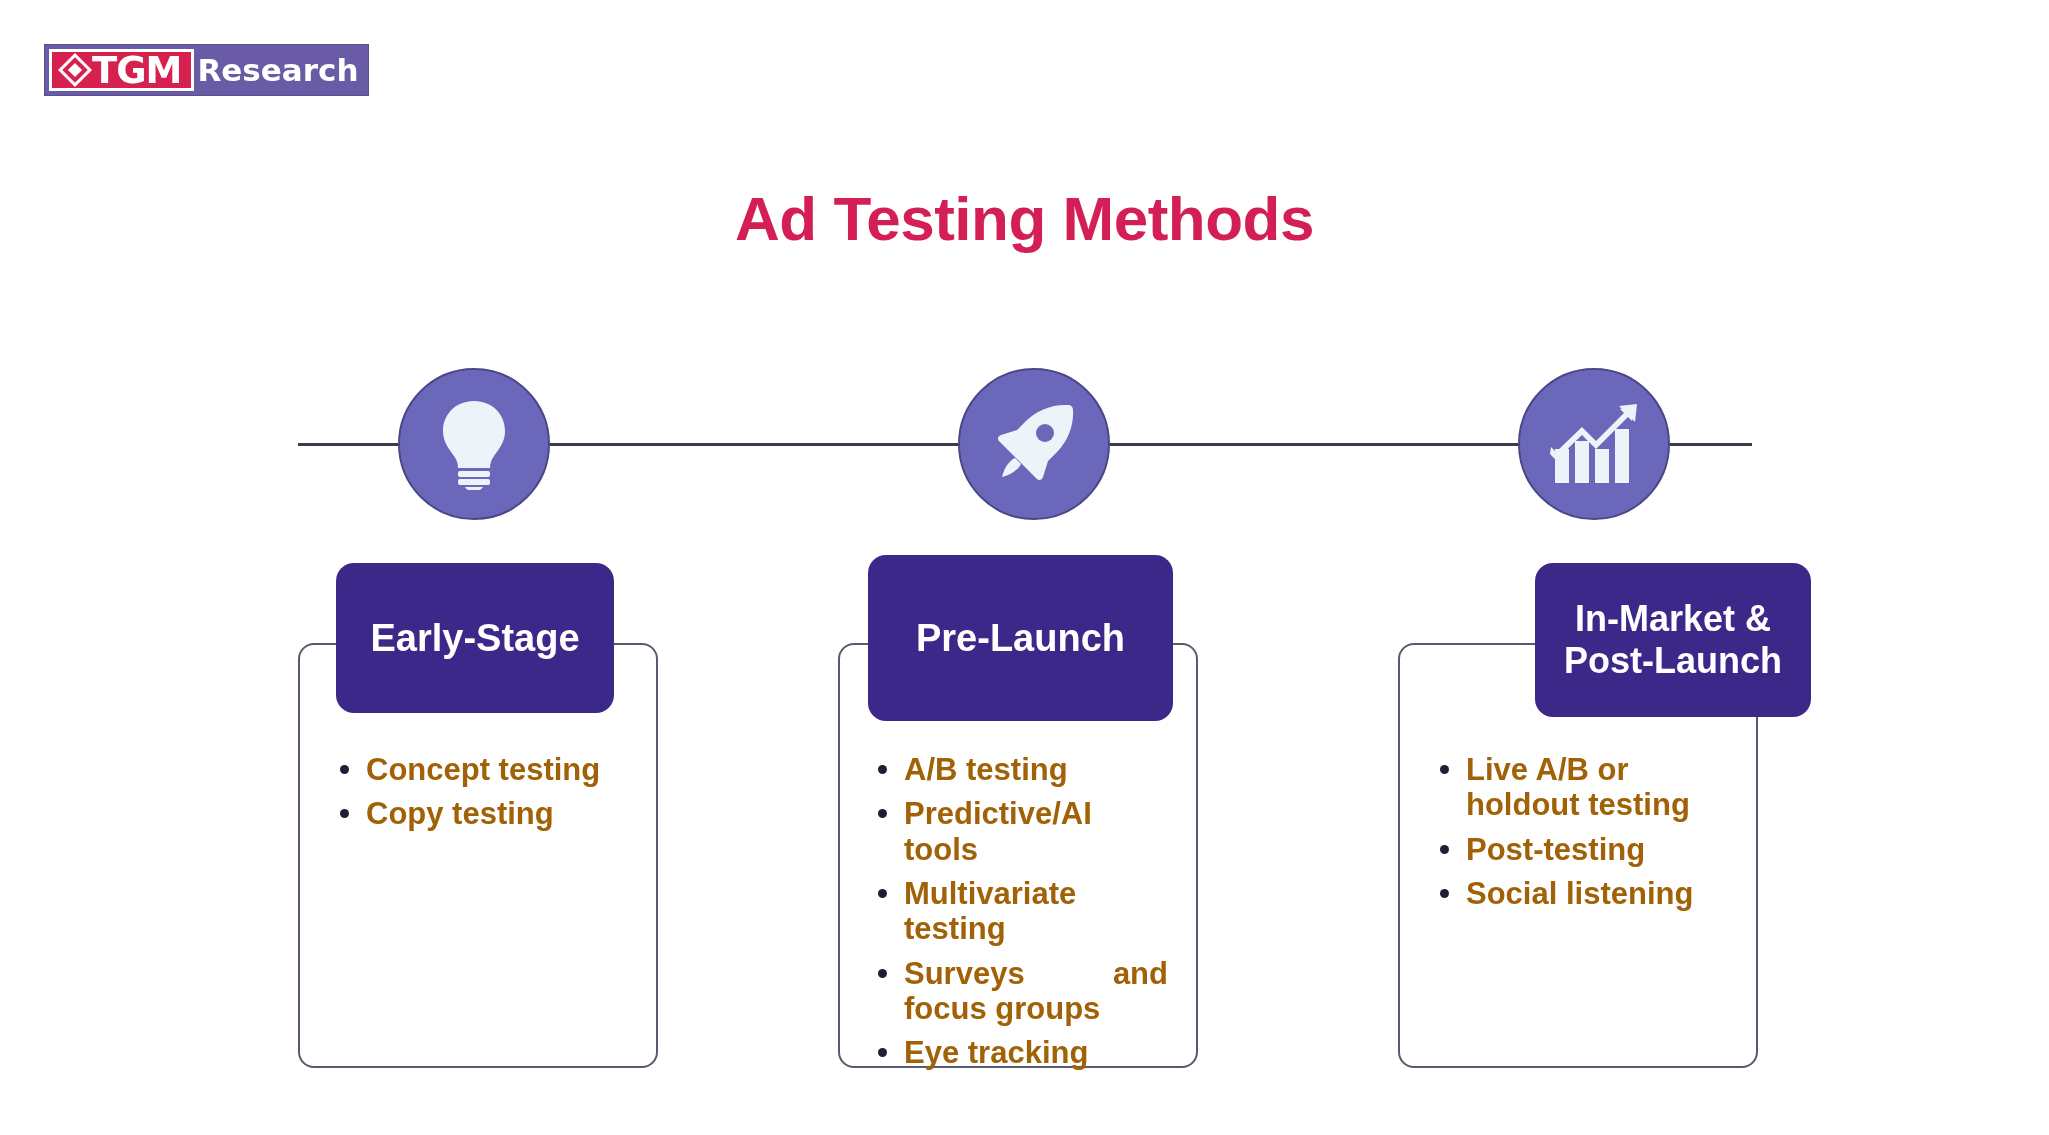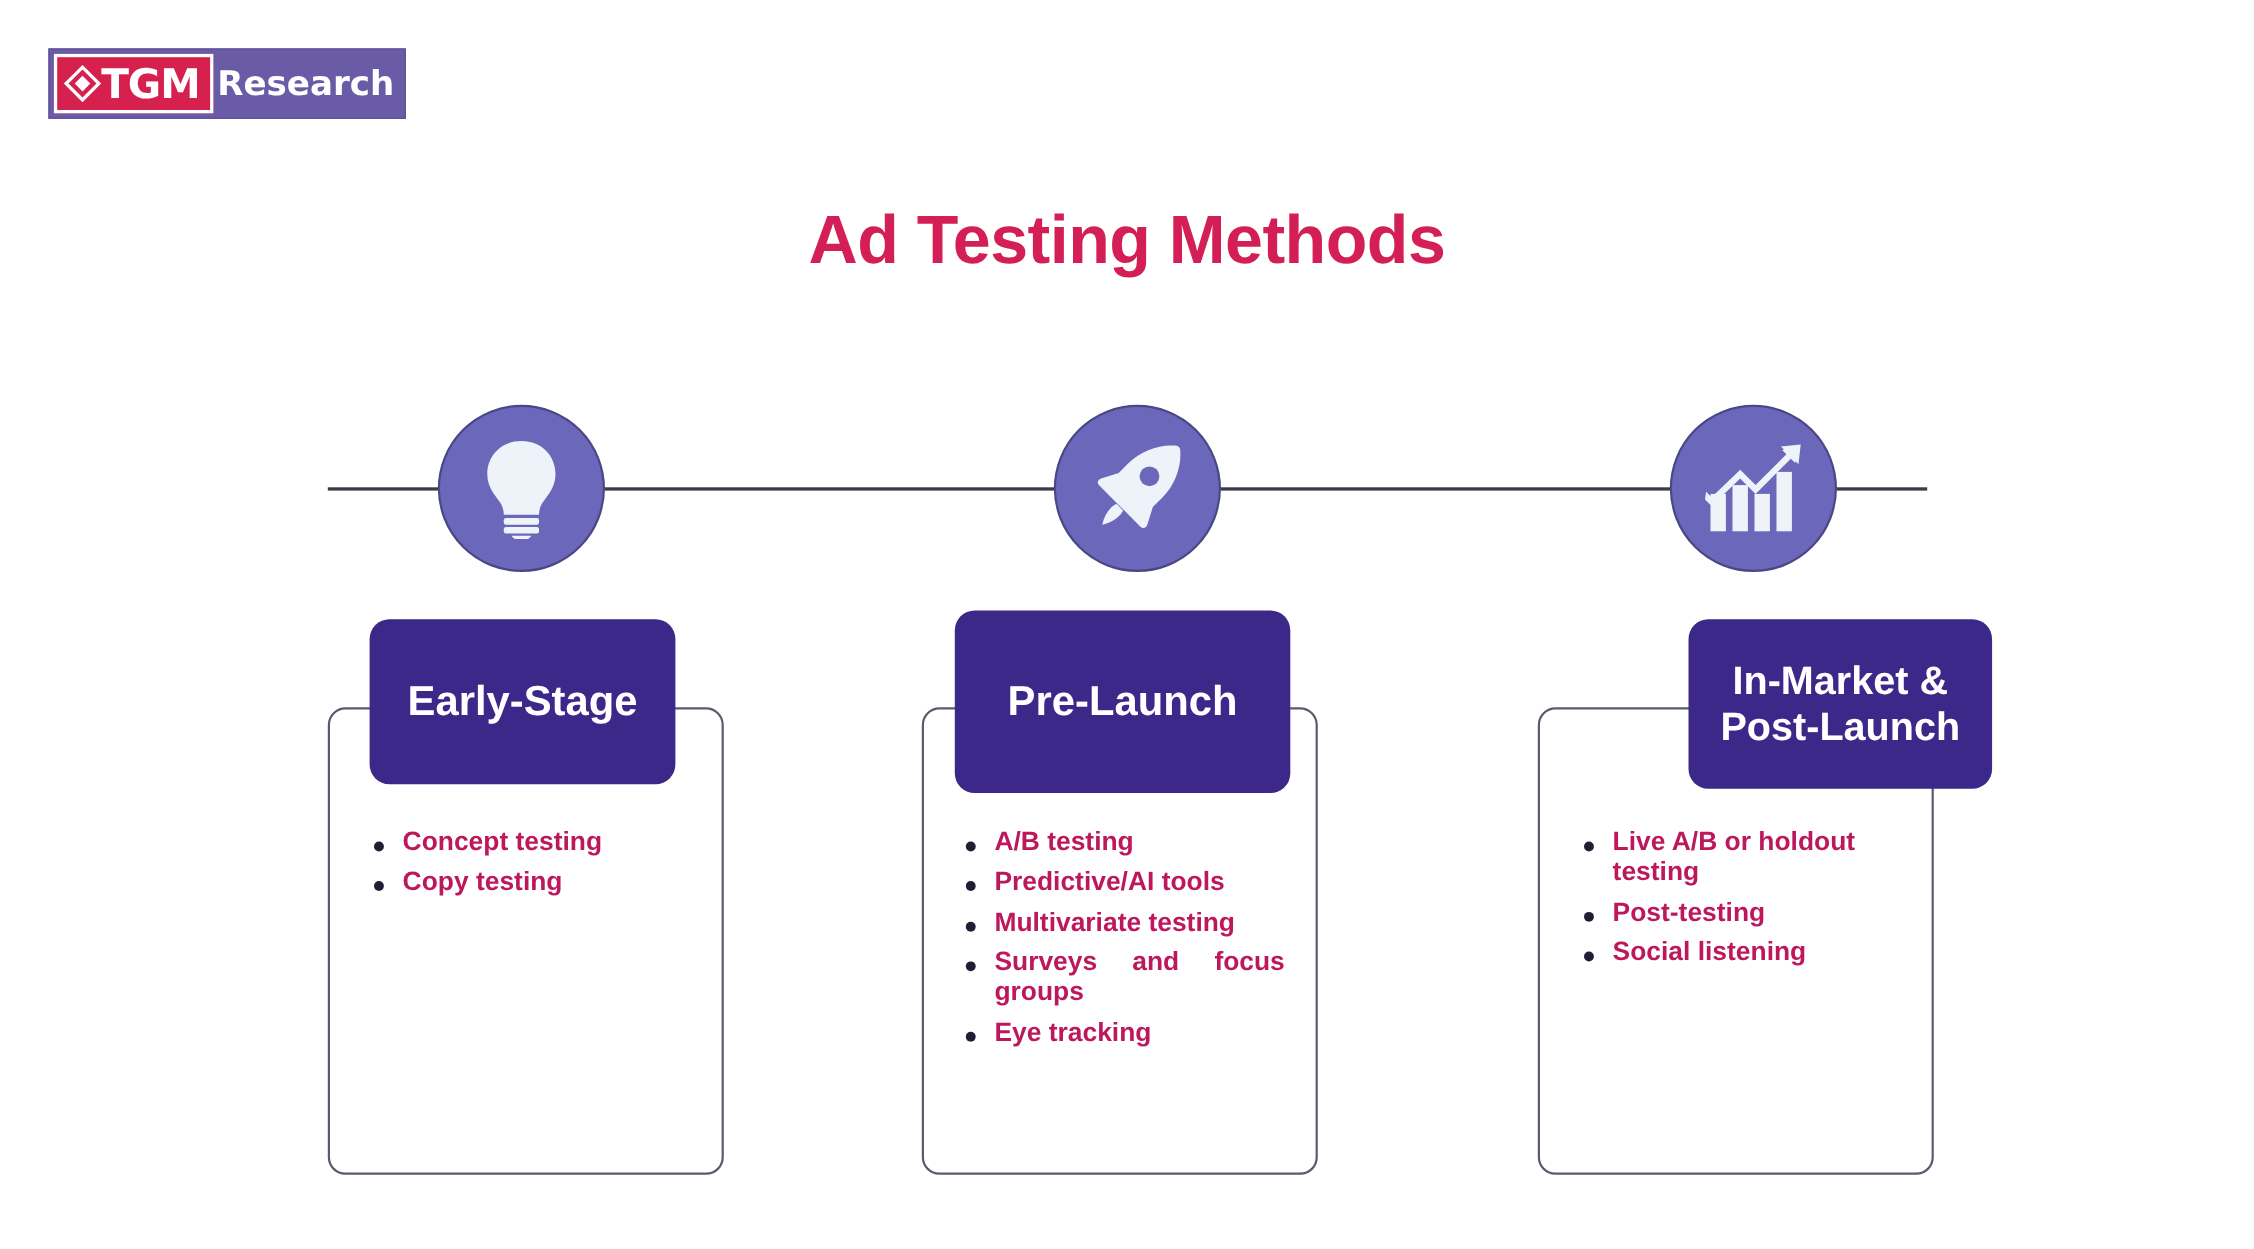--- a/index.html
+++ b/index.html
@@ -13,21 +13,21 @@
     font-family: "Liberation Sans", sans-serif;
     overflow: hidden;
     position: relative;
   }
 
   
   #logo {
     position: absolute;
     left: 44px;
     top: 44px;
-    height: 64px;
+    height: 52px;
     display: flex;
     align-items: stretch;
     background: #6a5ba6;
     border: 1px solid #5b4e92;
     box-sizing: border-box;
     justify-content: center;
   }
   #logo-tgm-box {
     background: #d6214f;
     border: 3px solid #ffffff;
@@ -177,23 +177,23 @@
   .bullet-list {
     position: absolute;
     list-style: none;
     margin: 0;
     padding: 0;
     z-index: 4;
   }
   .bullet-list li {
     position: relative;
     padding-left: 36px;
-    font-size: 24px;
-    font-weight: bold;
-    color: #be185d;
+    font-size: 31px;
+    font-weight: bold;
+    color: #a16207;
     line-height: 1.14;
     margin-bottom: 9px;
     font-family: "Liberation Sans", sans-serif;
   }
   .bullet-list li::before {
     content: "";
     position: absolute;
     left: 10px;
     top: 13px;
     width: 9px;

